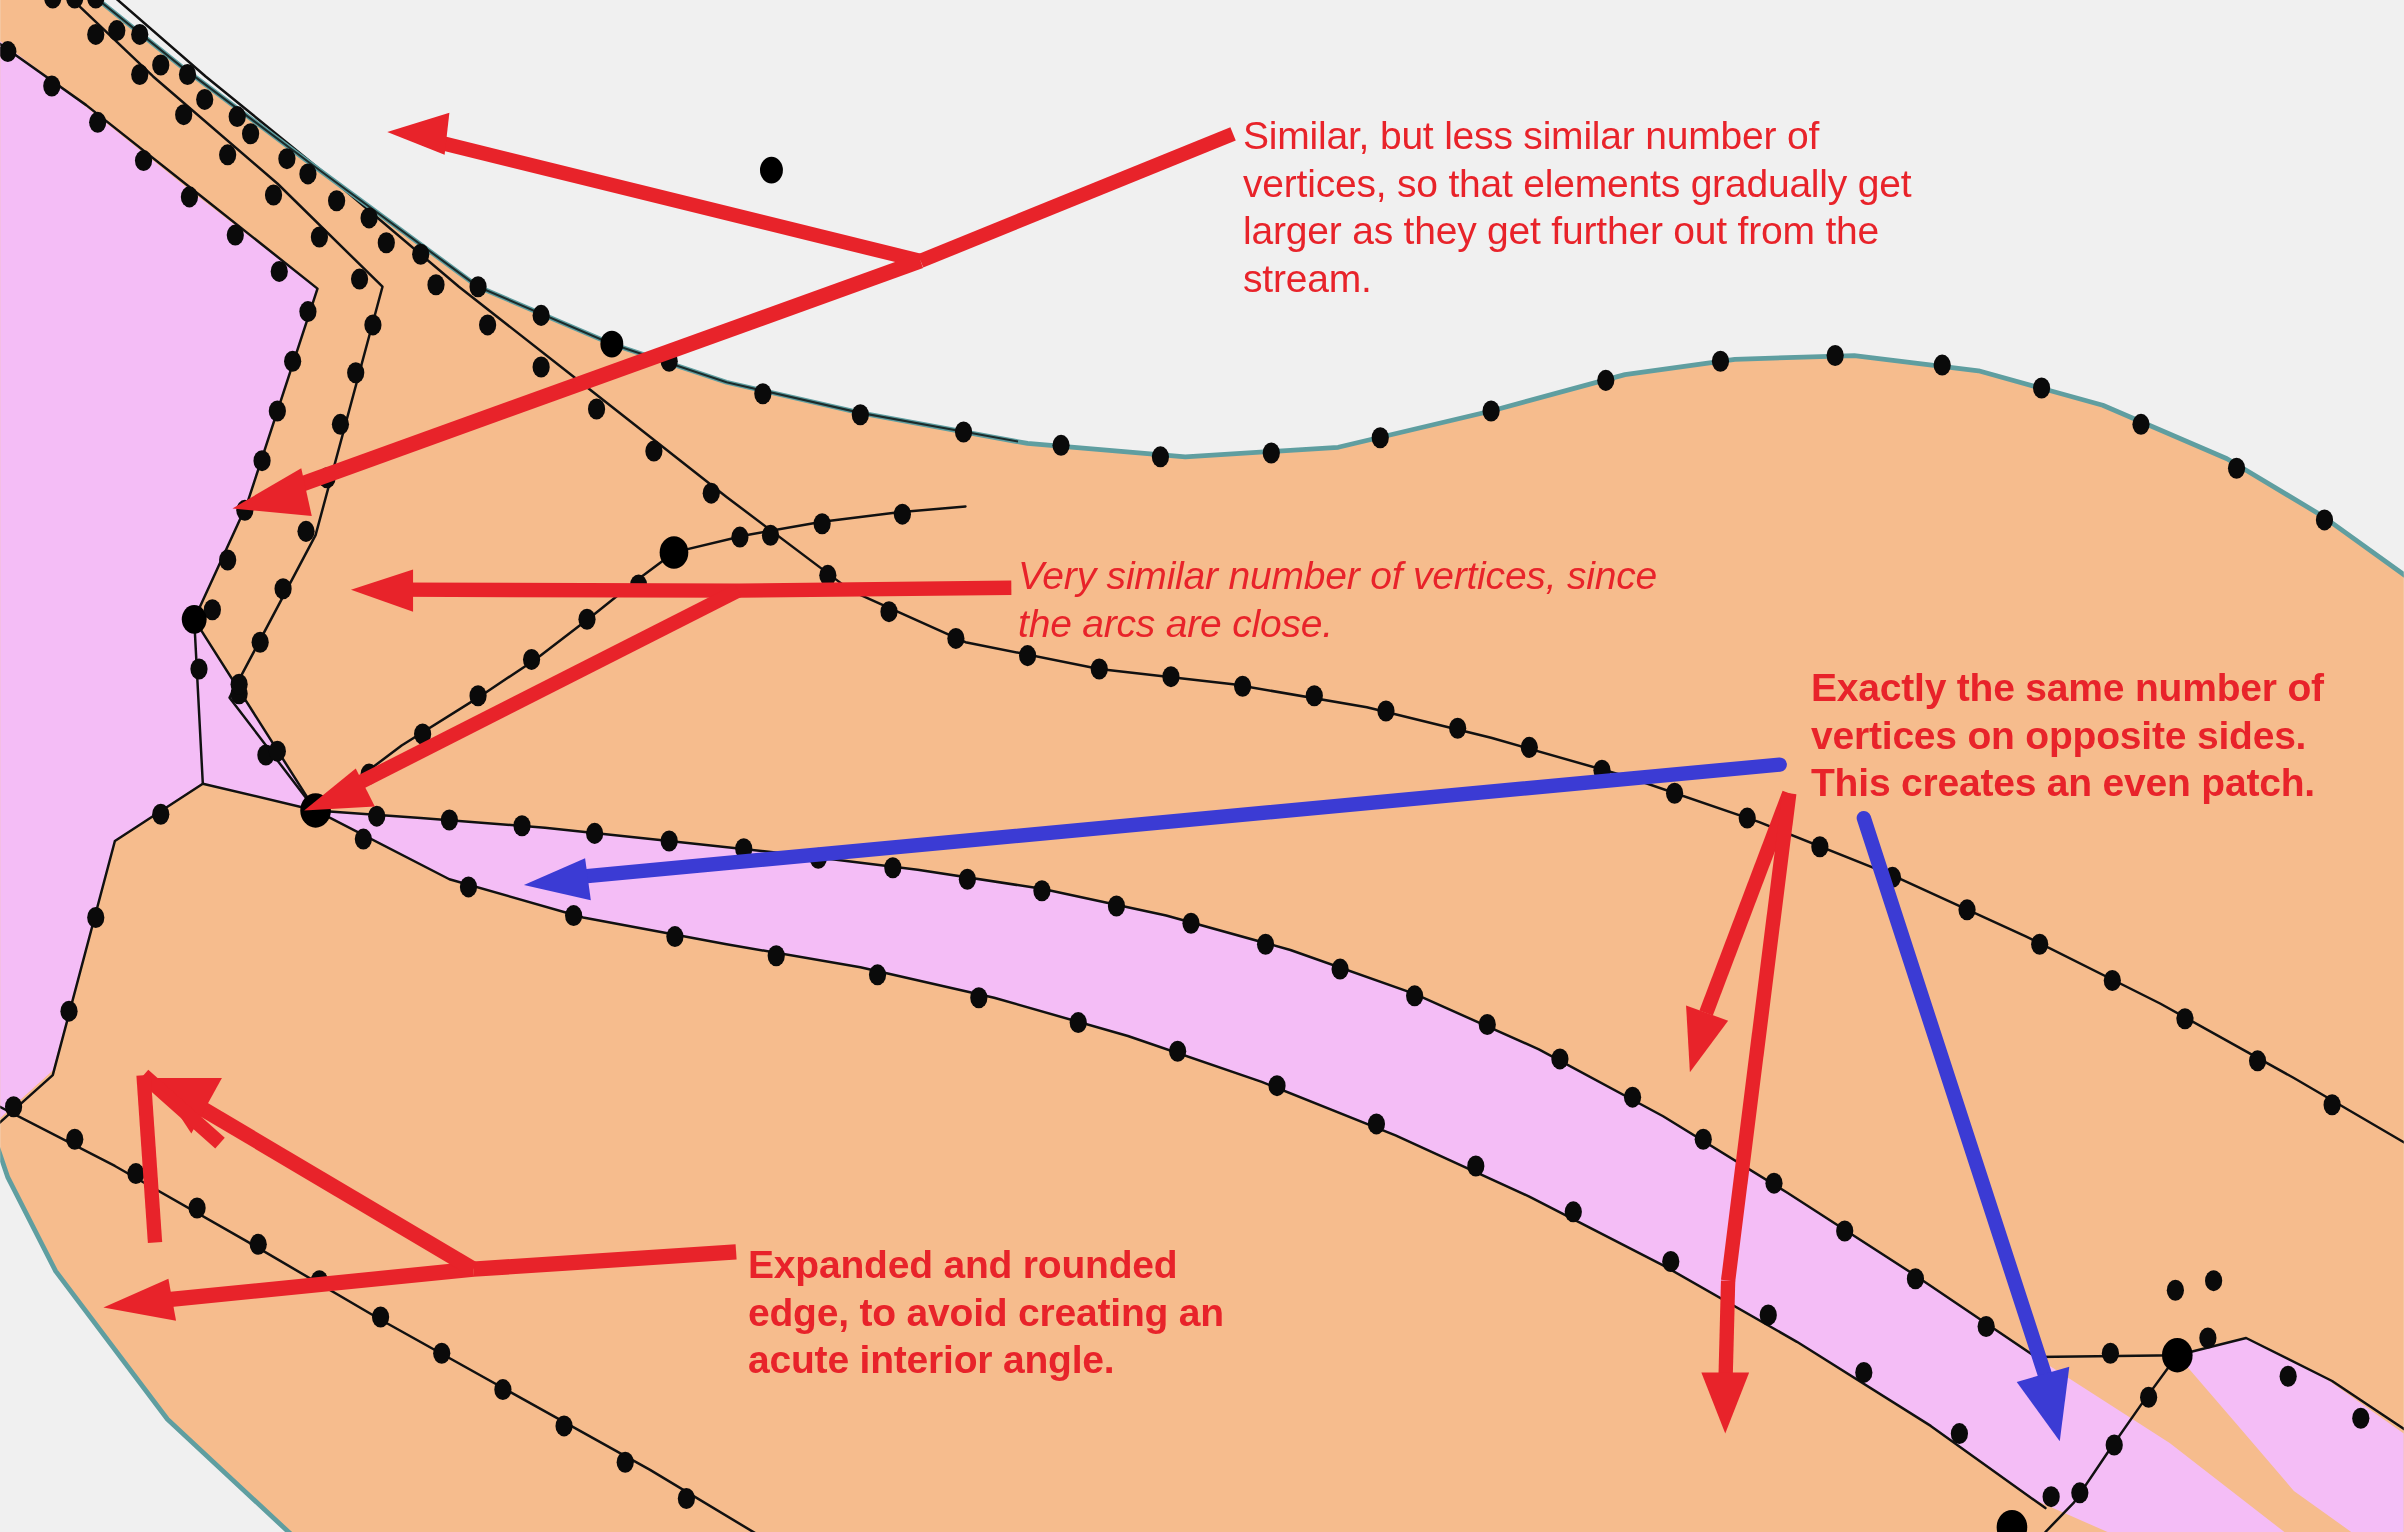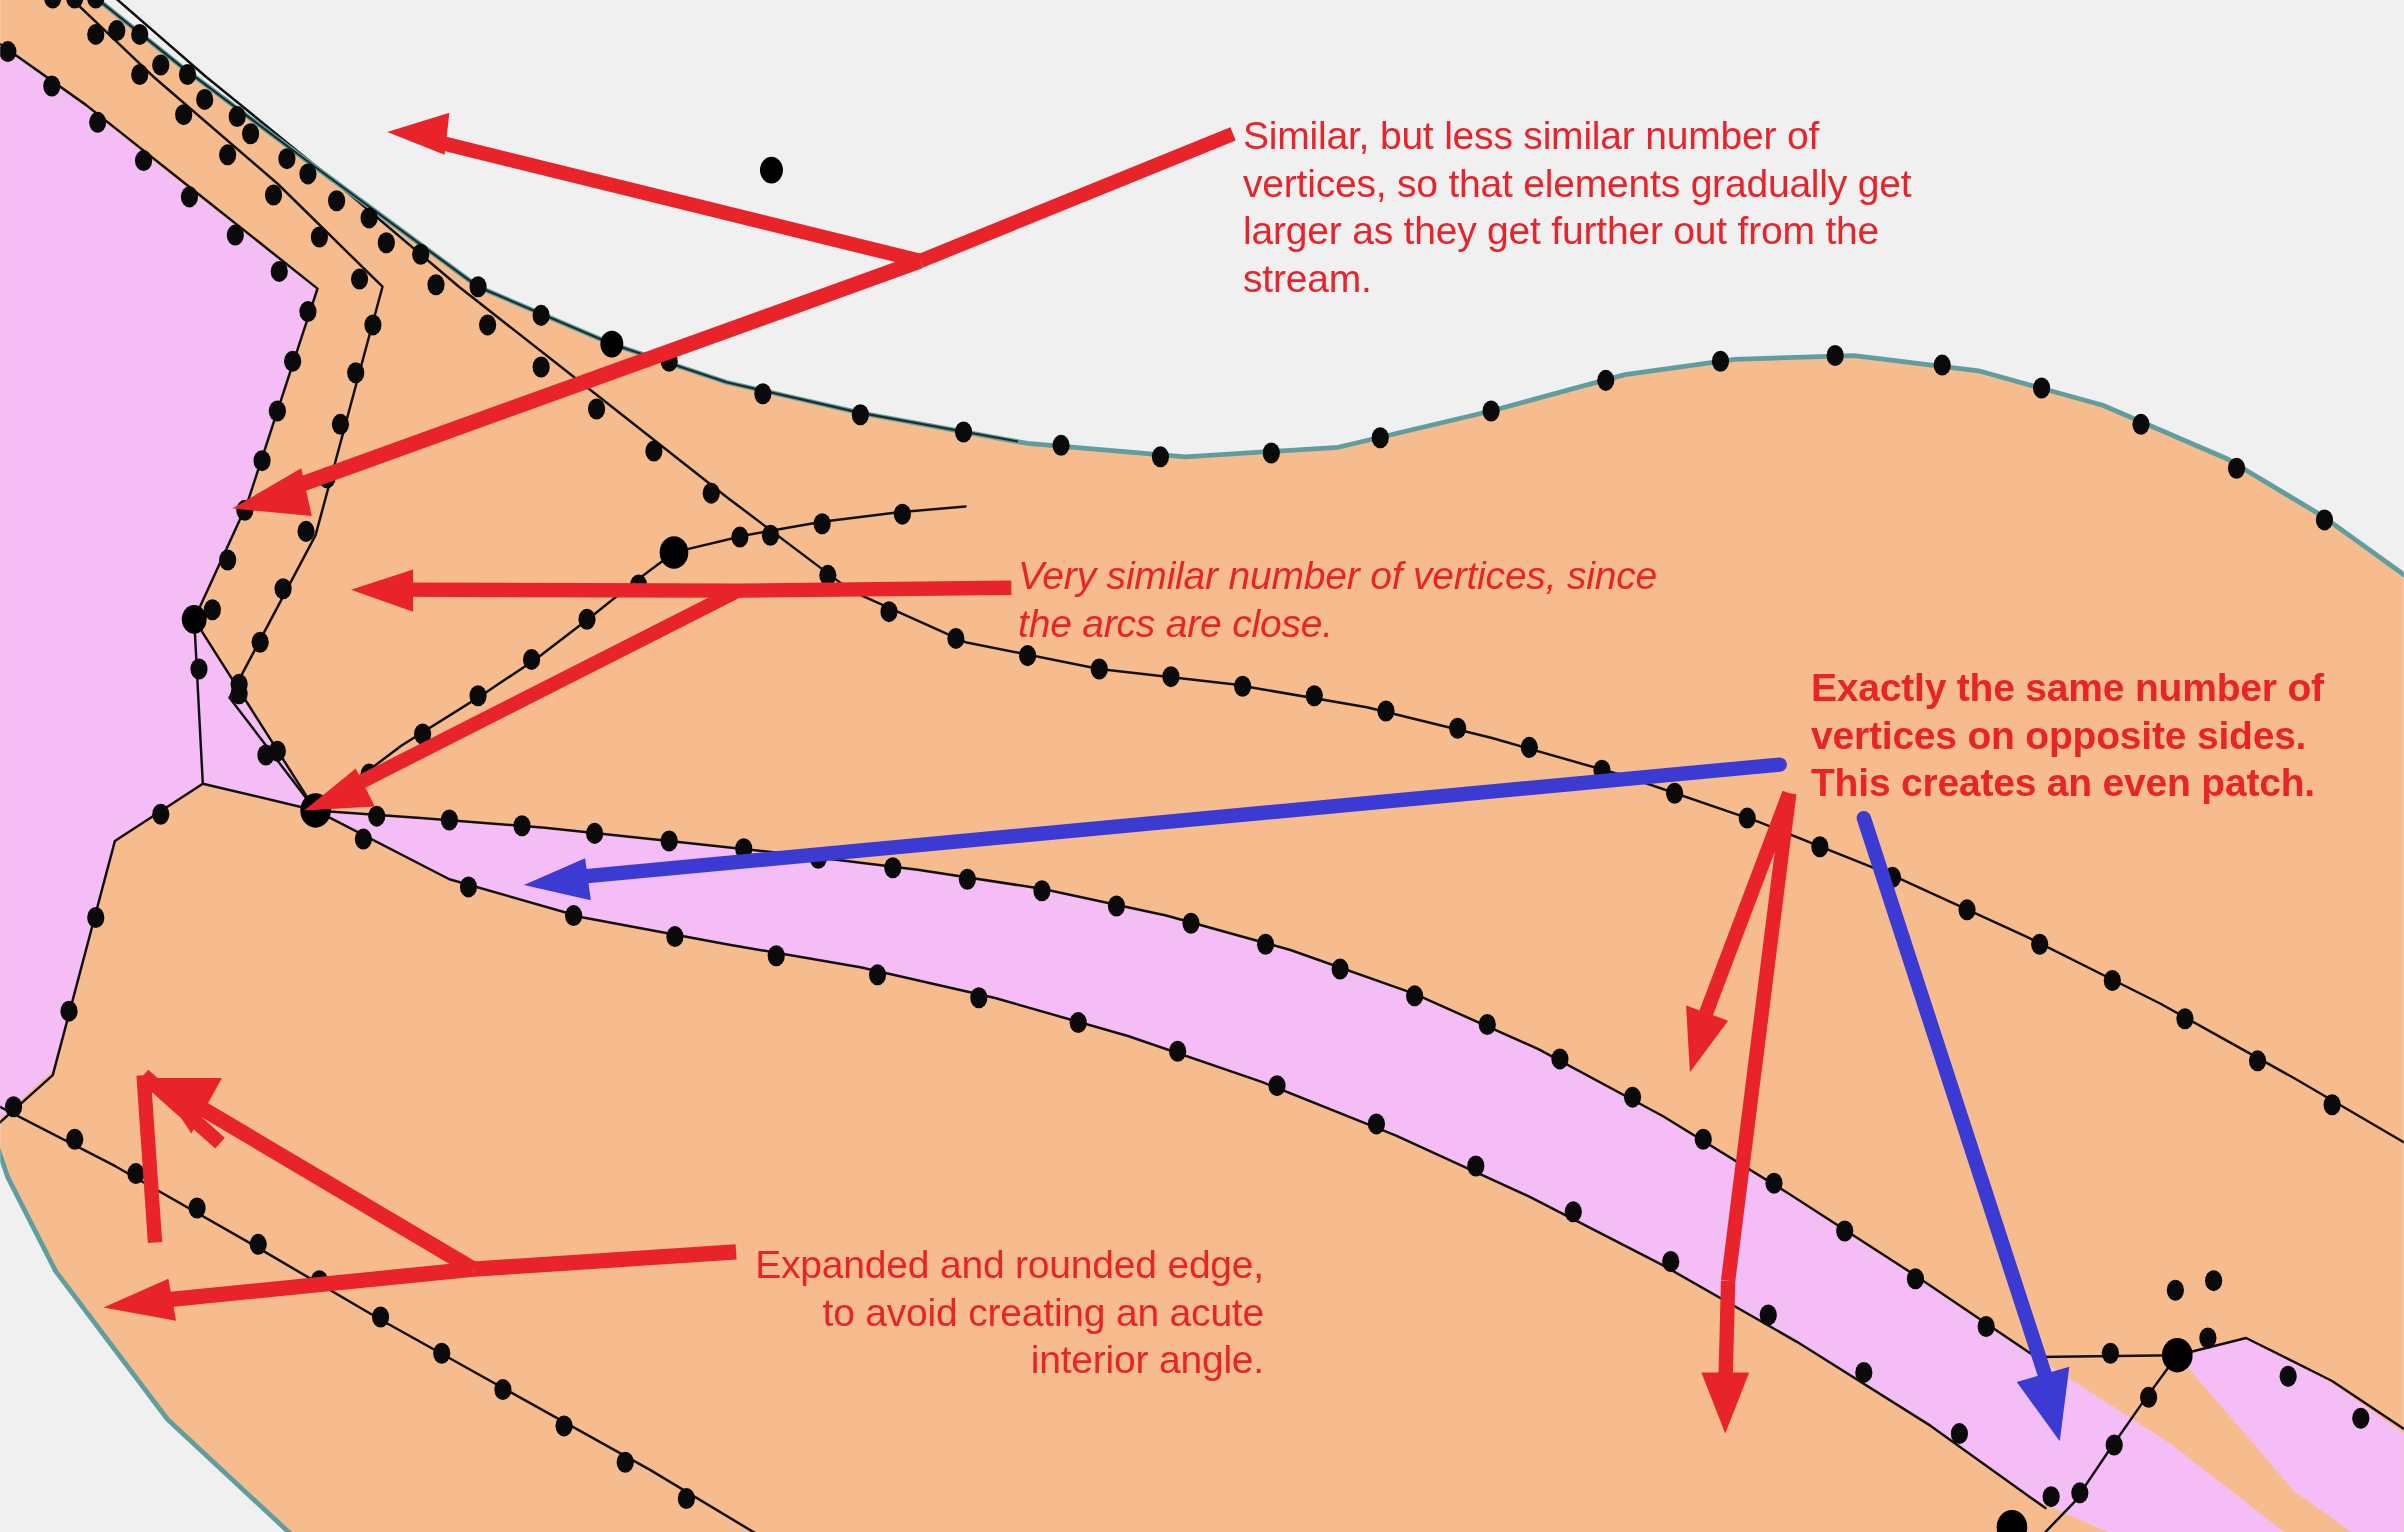--- a/index.html
+++ b/index.html
@@ -26,23 +26,22 @@
   .anno {
     position: absolute;
     color: #e8232a;
     font-family: "Liberation Sans", sans-serif;
     font-size: 39px;
     line-height: 1.22;
     white-space: pre-line;
     letter-spacing: -0.2px;
   }
   .anno.bold {
-    font-weight: normal;
+    font-weight: bold;
     font-size: 39px;
-    text-align: right;
   }
   #anno-top    { left: 1243px; top: 112px;  width: 707px; }
   #anno-mid    { left: 1018px; top: 552px;  width: 650px; font-style: italic; }
   #anno-right  { left: 1811px; top: 664px;  width: 574px; font-weight: bold; }
   #anno-bottom { left: 748px;  top: 1241px; width: 516px; }
 </style>
 </head>
 <body>
 
 <div id="stage">

